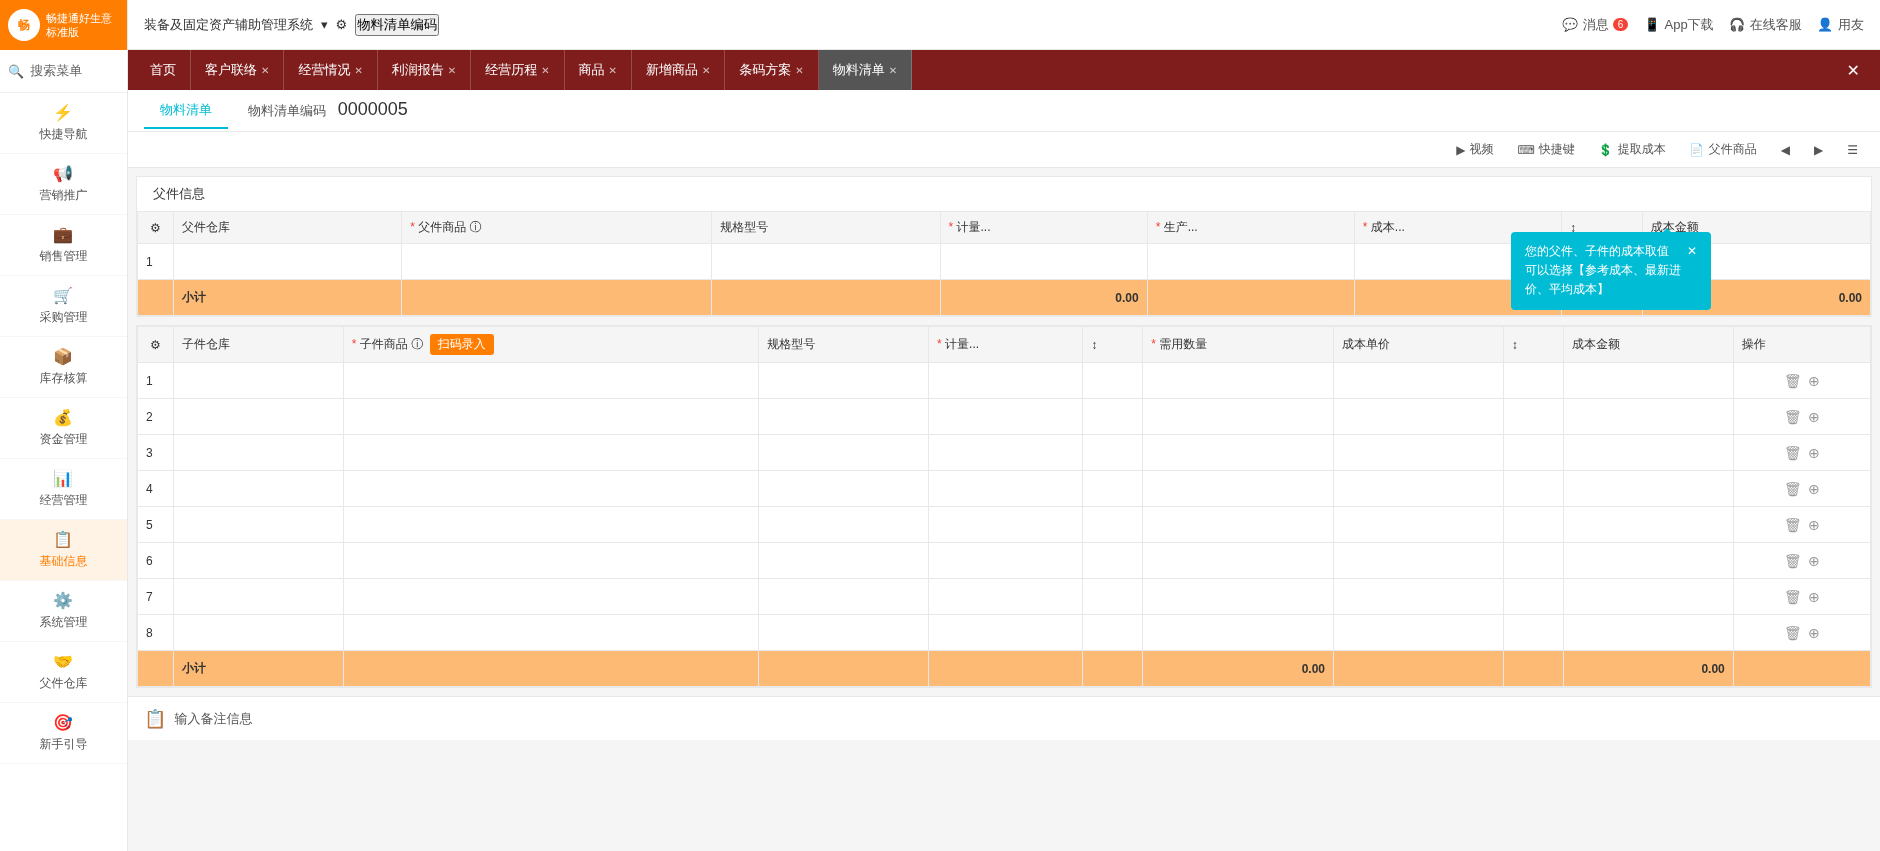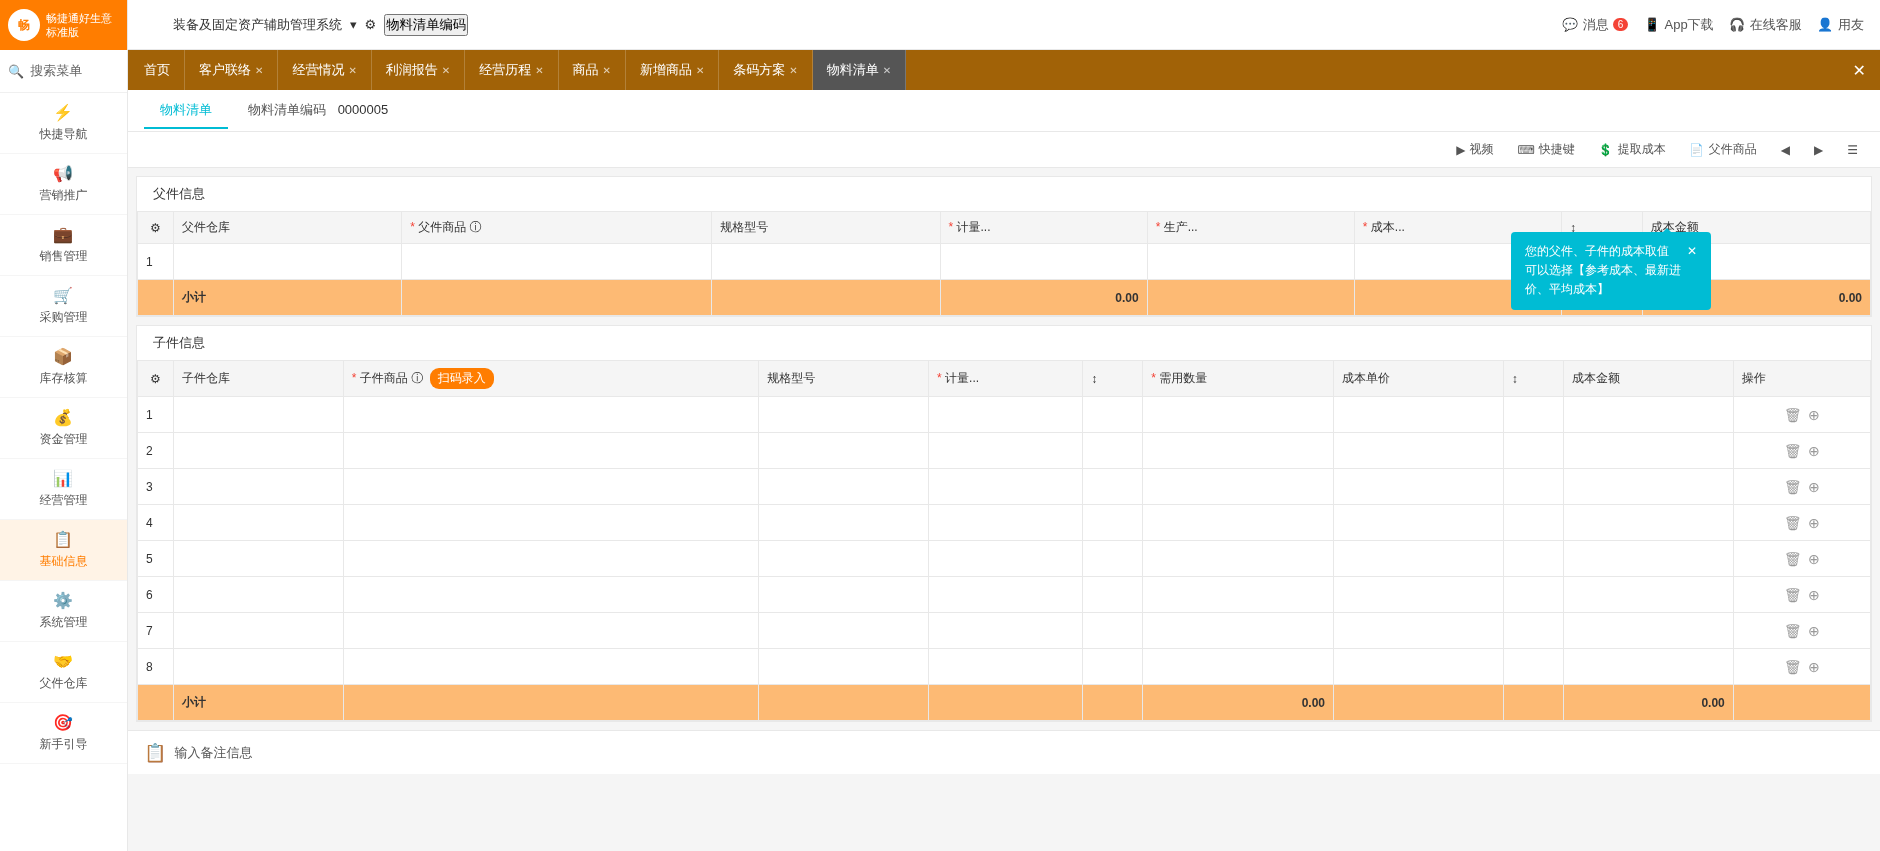--- a/index.html
+++ b/index.html
@@ -76,31 +76,31 @@
     
     .top-header {
       background: #fff;
       height: 50px;
       display: flex;
       align-items: center;
       justify-content: space-between;
       padding: 0 16px;
       border-bottom: 1px solid #e8e8e8;
     }
-    .top-header-left { display: flex; align-items: center; gap: 8px; color: #333; font-size: 13px; margin-left: 29px; }
+    .top-header-left { display: flex; align-items: center; gap: 8px; color: #333; font-size: 13px; }
     .top-header-right { display: flex; align-items: center; gap: 16px; color: #555; font-size: 13px; }
     .badge { background: #f44336; color: #fff; border-radius: 10px; padding: 1px 5px; font-size: 10px; }
     .header-action { display: flex; align-items: center; gap: 4px; cursor: pointer; color: #555; }
 
     
     .nav-tabs {
-      background: #a16207;
-      display: flex;
-      align-items: center;
-      padding: 2px;
+      background: #7f1d1d;
+      display: flex;
+      align-items: center;
+      padding: 8px;
       height: 40px;
       overflow: hidden;
     }
     .nav-tab {
       padding: 0 14px;
       height: 40px;
       display: flex;
       align-items: center;
       color: #fff;
       cursor: pointer;
@@ -127,21 +127,21 @@
       gap: 4px;
     }
     .sub-tab {
       padding: 8px 16px;
       cursor: pointer;
       color: #555;
       font-size: 13px;
       border-bottom: 2px solid transparent;
     }
     .sub-tab.active { color: #00bcd4; border-bottom: 2px solid #00bcd4; }
-    .sub-tab-code { color: #333; font-size: 13px; margin-left: 8px; }
+    .sub-tab-code { color: #333; font-size: 18px; margin-left: 8px; }
 
     
     .toolbar {
       background: #fff;
       display: flex;
       align-items: center;
       justify-content: flex-end;
       padding: 6px 16px;
       gap: 12px;
       border-bottom: 1px solid #e8e8e8;
@@ -191,21 +191,21 @@
       font-weight: bold;
     }
     .th-settings { width: 36px; text-align: center; }
     .required { color: #f44336; }
 
     .scan-btn {
       background: #ff7d00;
       color: #fff;
       border: none;
       padding: 2px 8px;
-      border-radius: 9px;
+      border-radius: 3px;
       font-size: 12px;
       cursor: pointer;
     }
 
     .action-icons { display: flex; gap: 6px; justify-content: center; }
     .icon-btn { cursor: pointer; color: #999; font-size: 14px; }
 
     
     .tooltip-popup {
       position: absolute;
@@ -459,21 +459,20 @@
             <td></td>
             <td></td>
             <td></td>
             <td style="text-align:right;font-weight:bold">0.00</td>
           </tr>
         </tbody>
       </table>
     </div>
 
     <div class="section">
-      <div class="section-title">子件信息</div>
       <table>
         <thead>
           <tr>
             <th class="th-settings">⚙</th>
             <th>子件仓库</th>
             <th><span class="required">*</span> 子件商品 ⓘ &nbsp;<button class="scan-btn">扫码录入</button></th>
             <th>规格型号</th>
             <th><span class="required">*</span> 计量...</th>
             <th>↕</th>
             <th><span class="required">*</span> 需用数量</th>

